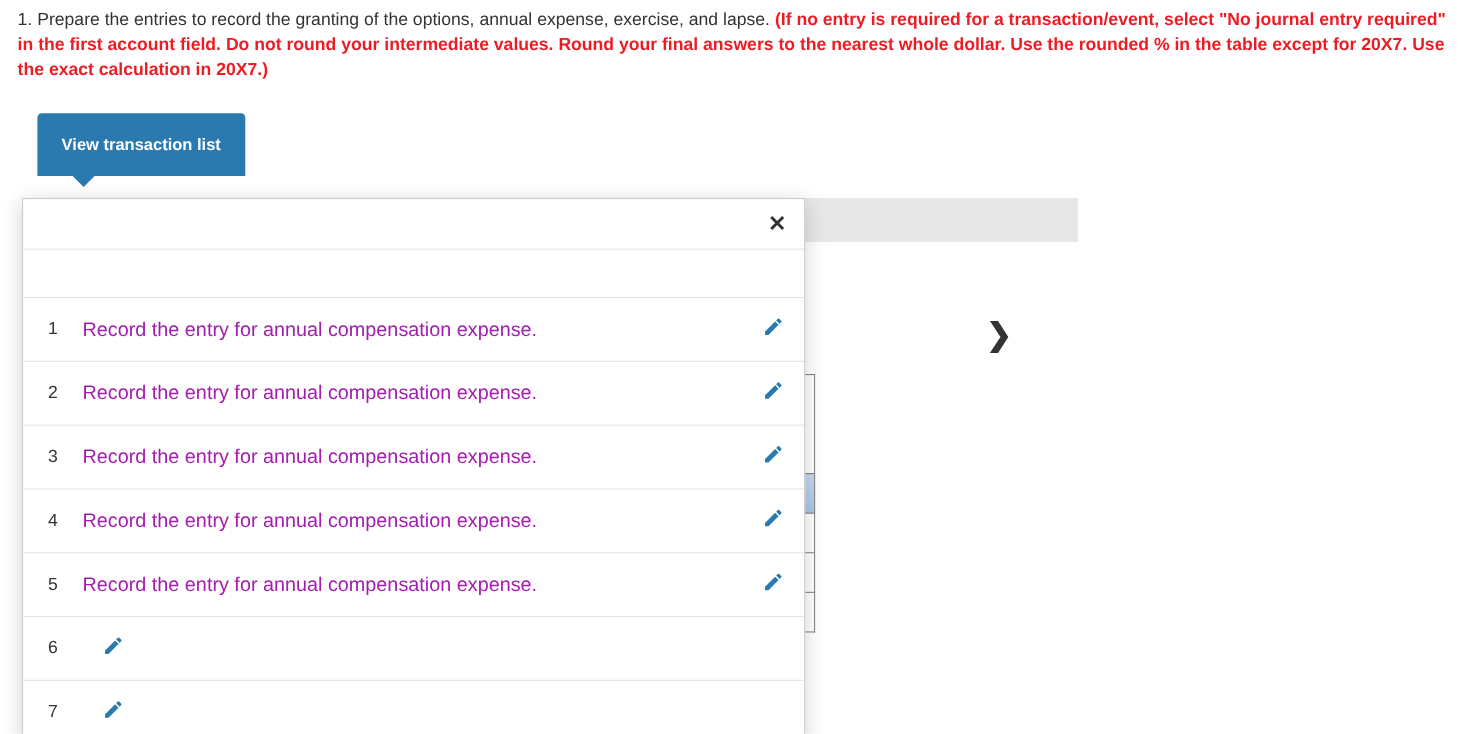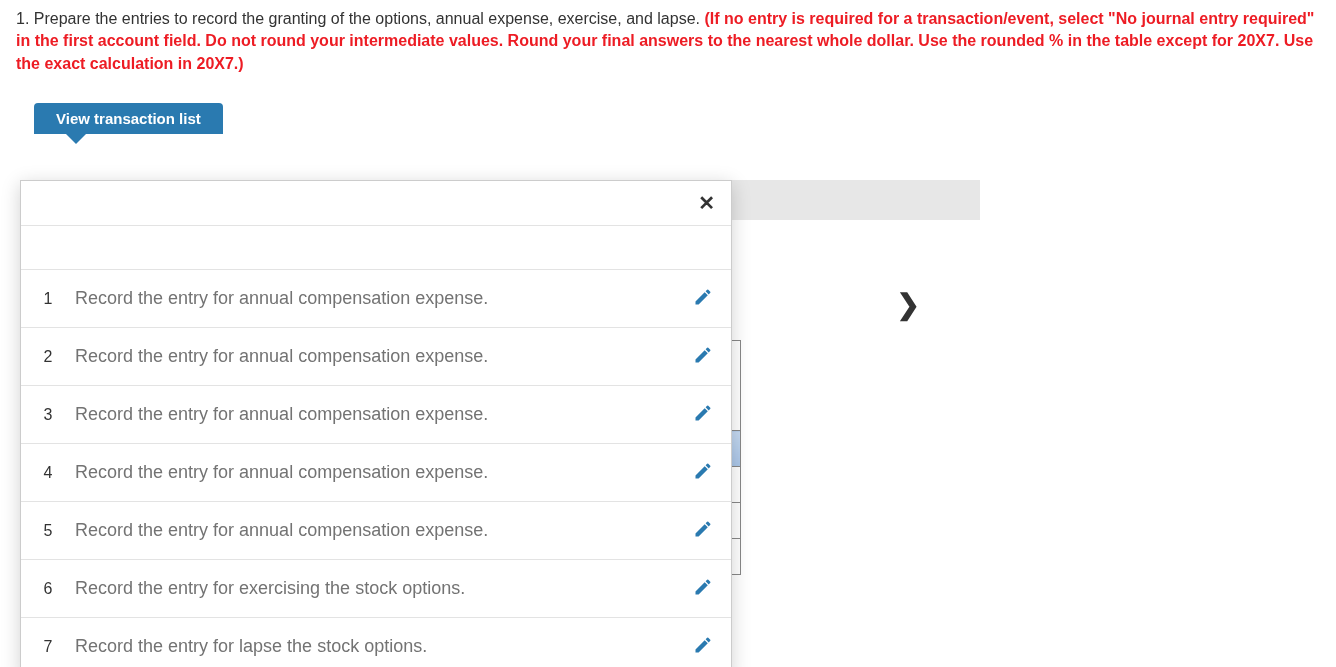--- a/index.html
+++ b/index.html
@@ -21,21 +21,21 @@
   .question-text .red {
     color: #ed1c24;
     font-weight: bold;
   }
   .view-btn {
     display: inline-block;
     background: #2a7ab0;
     color: #fff;
     font-weight: bold;
     font-size: 15px;
-    padding: 7px 22px;
+    padding: 20px 22px;
     border-radius: 4px 4px 0 0;
     cursor: pointer;
     margin-left: 18px;
     position: relative;
   }
   .view-btn::after {
     content: "";
     position: absolute;
     bottom: -10px;
     left: 32px;
@@ -128,21 +128,21 @@
   }
   .trx-num {
     width: 54px;
     text-align: center;
     font-size: 16px;
     color: #333;
   }
   .trx-label {
     flex: 1;
     font-size: 18px;
-    color: #737373;
+    color: #a21caf;
   }
   .trx-edit {
     width: 56px;
     text-align: center;
   }
   .pencil-svg { width: 20px; height: 20px; }
 </style>
 </head>
 <body>
 
@@ -229,30 +229,28 @@
     <div class="trx-num">5</div>
     <div class="trx-label">Record the entry for annual compensation expense.</div>
     <div class="trx-edit">
       <svg class="pencil-svg" viewBox="0 0 24 24">
           <path fill="#2a7ab0" d="M3 17.25V21h3.75l11-11-3.75-3.75-11 11zM20.7 7.04a1 1 0 000-1.41l-2.34-2.34a1 1 0 00-1.41 0l-1.83 1.83 3.75 3.75 1.83-1.83z"></path>
         </svg>
     </div>
   </div>
   <div class="trx-row">
     <div class="trx-num">6</div>
-    <div class="trx-label">Record the entry for exercising the stock options.</div>
     <div class="trx-edit">
       <svg class="pencil-svg" viewBox="0 0 24 24">
           <path fill="#2a7ab0" d="M3 17.25V21h3.75l11-11-3.75-3.75-11 11zM20.7 7.04a1 1 0 000-1.41l-2.34-2.34a1 1 0 00-1.41 0l-1.83 1.83 3.75 3.75 1.83-1.83z"></path>
         </svg>
     </div>
   </div>
   <div class="trx-row">
     <div class="trx-num">7</div>
-    <div class="trx-label">Record the entry for lapse the stock options.</div>
     <div class="trx-edit">
       <svg class="pencil-svg" viewBox="0 0 24 24">
           <path fill="#2a7ab0" d="M3 17.25V21h3.75l11-11-3.75-3.75-11 11zM20.7 7.04a1 1 0 000-1.41l-2.34-2.34a1 1 0 00-1.41 0l-1.83 1.83 3.75 3.75 1.83-1.83z"></path>
         </svg>
     </div>
   </div>
 </div>
 
 
 

